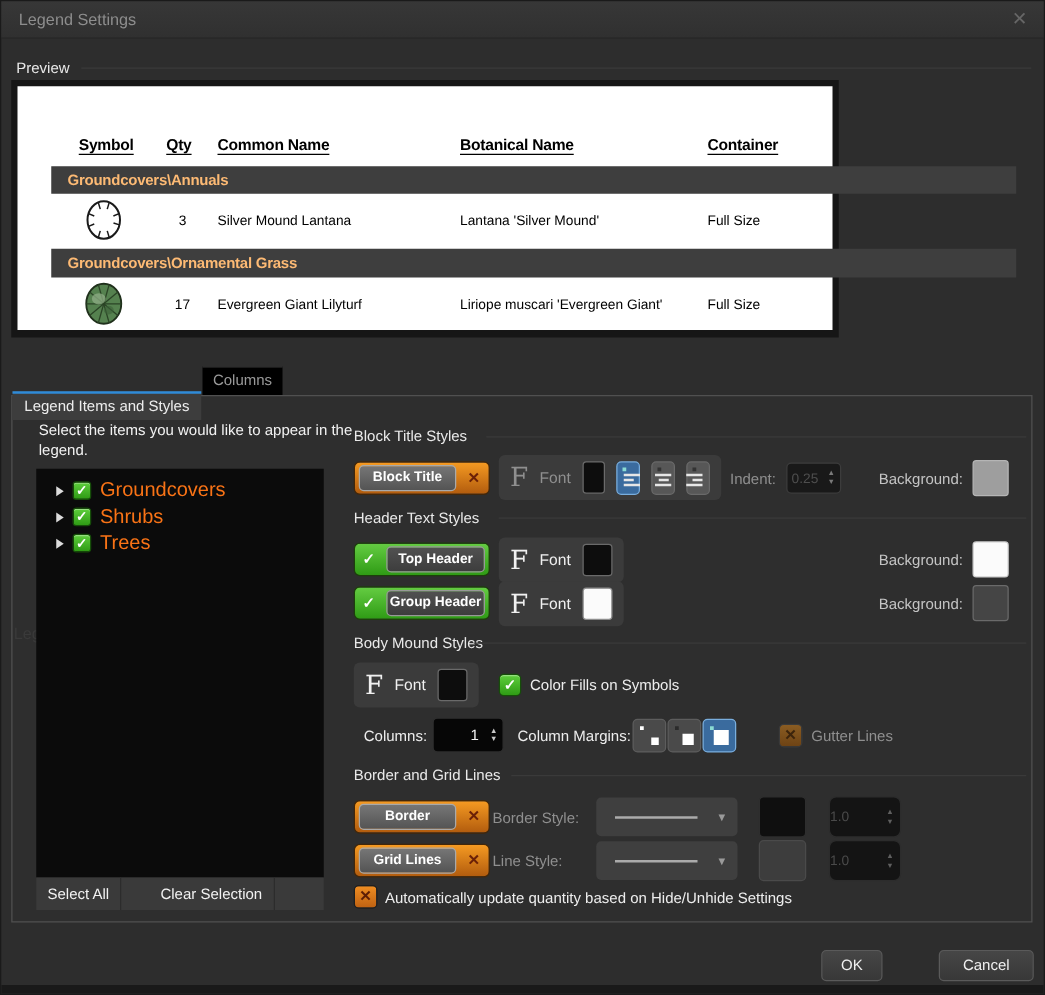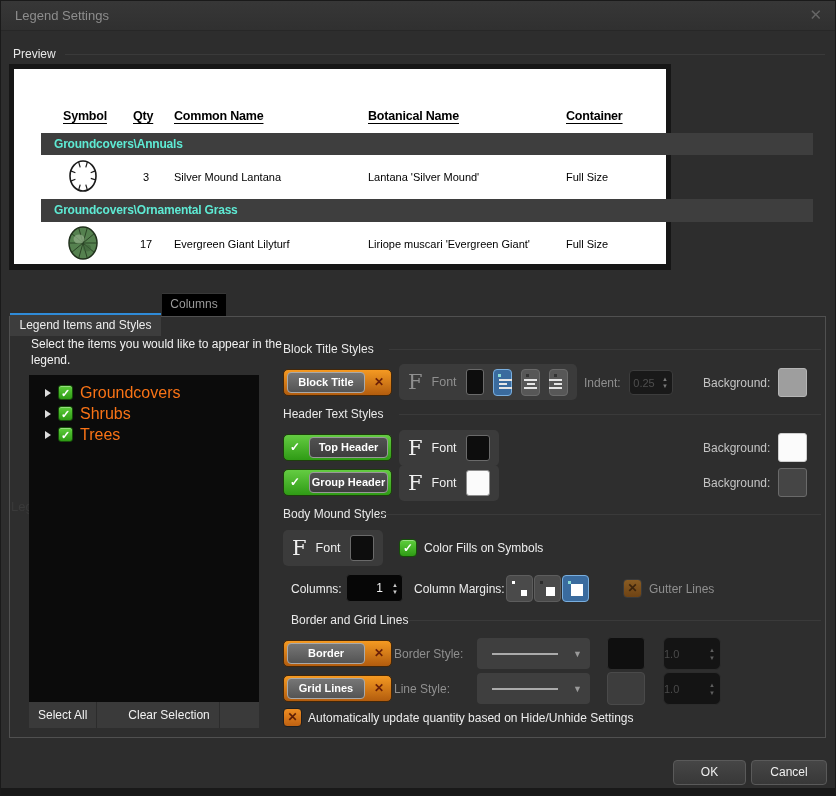--- a/index.html
+++ b/index.html
@@ -12,21 +12,21 @@
   .title{position:absolute;left:14px;top:7px;font-size:13px;color:#8d8d8d;}
   .close{position:absolute;right:13px;top:5px;font-size:15px;color:#666;cursor:pointer;}
   
   .preview-label{position:absolute;left:12px;top:46px;font-size:12px;color:#e8e8e8;}
   .preview-rule{position:absolute;left:64px;right:10px;top:53px;height:1px;background:#3a3a3a;}
   .preview-frame{position:absolute;left:8px;top:63px;width:662px;height:206px;background:#161616;}
   .preview-white{position:absolute;left:5px;top:5px;right:5px;bottom:6px;background:#fff;}
   .col-h{position:absolute;top:40px;font-weight:bold;font-size:12.5px;color:#000;
     text-decoration:underline;text-underline-offset:3px;letter-spacing:-0.2px;white-space:nowrap;}
   .group-bar{position:absolute;left:27px;width:772px;height:22px;background:#3e3e3e;
-    color:#5eead4;font-weight:bold;font-size:12px;line-height:22px;padding-left:13px;
+    color:#fdba74;font-weight:bold;font-size:12px;line-height:22px;padding-left:13px;
     box-sizing:border-box;letter-spacing:-0.2px;}
   .cell{position:absolute;font-size:11px;color:#000;white-space:nowrap;}
   .qty-cell{text-align:center;width:26px;}
   .sym{position:absolute;}
   
   .tab{position:absolute;top:292px;height:23px;box-sizing:border-box;font-size:12px;
     text-align:center;line-height:21px;cursor:pointer;}
   .tab.active{left:9px;width:151px;background:#3d3d3d;border-top:2px solid #2f8bd8;color:#ededed;z-index:2;margin-top:20px;}
   .tab.inactive{left:161px;width:64px;background:#000000;border-top:1px solid #383838;color:#9a9a9a;}
   .panel{position:absolute;left:8px;top:315px;width:817px;height:422px;
@@ -336,21 +336,21 @@
     <span class="msq" style="width:9px;height:9px"></span>
   </span>
   <span class="marginbtn sel" style="left:561px;top:574px">
     <span class="mdot" style="background:#8adbd4"></span>
     <span class="msq" style="width:12px;height:12px"></span>
   </span>
 
   <span class="xcheck xc-dim" style="left:622px;top:578px">✕</span>
   <span class="glabel" style="left:648px;top:581px">Gutter Lines</span>
 
-  <span class="secheading" style="left:290px;top:612px">Border and Grid Lines</span>
+  <span class="secheading" style="left:282px;top:612px">Border and Grid Lines</span>
   <div class="secrule" style="left:408px;width:412px;top:619px"></div>
 
   <div class="toggle orange" style="left:282px;top:639px">
     <span class="innerbtn">Border</span>
     <span class="xmark">✕</span>
   </div>
   <span class="glabel" style="left:393px;top:646px">Border Style:</span>
   <div class="dropdown" style="left:476px;top:637px">
     <span class="line"></span>
     <span class="ddarrow">▼</span>
@@ -378,17 +378,17 @@
     <span class="val">1.0</span>
     <span class="arr">
       <span>▲</span>
       <span>▼</span>
     </span>
   </div>
 
   <span class="xcheck xc-on" style="left:282px;top:707px">✕</span>
   <span class="wlabel" style="left:307px;top:710px">Automatically update quantity based on Hide/Unhide Settings</span>
 
-  <div class="btn" style="left:672px;top:759px;width:73px">OK</div>
+  <div class="btn" style="left:656px;top:759px;width:49px">OK</div>
   <div class="btn" style="left:750px;top:759px;width:76px">Cancel</div>
   <div class="bottomstrip"></div>
 
 </div>
 
 </body></html>

